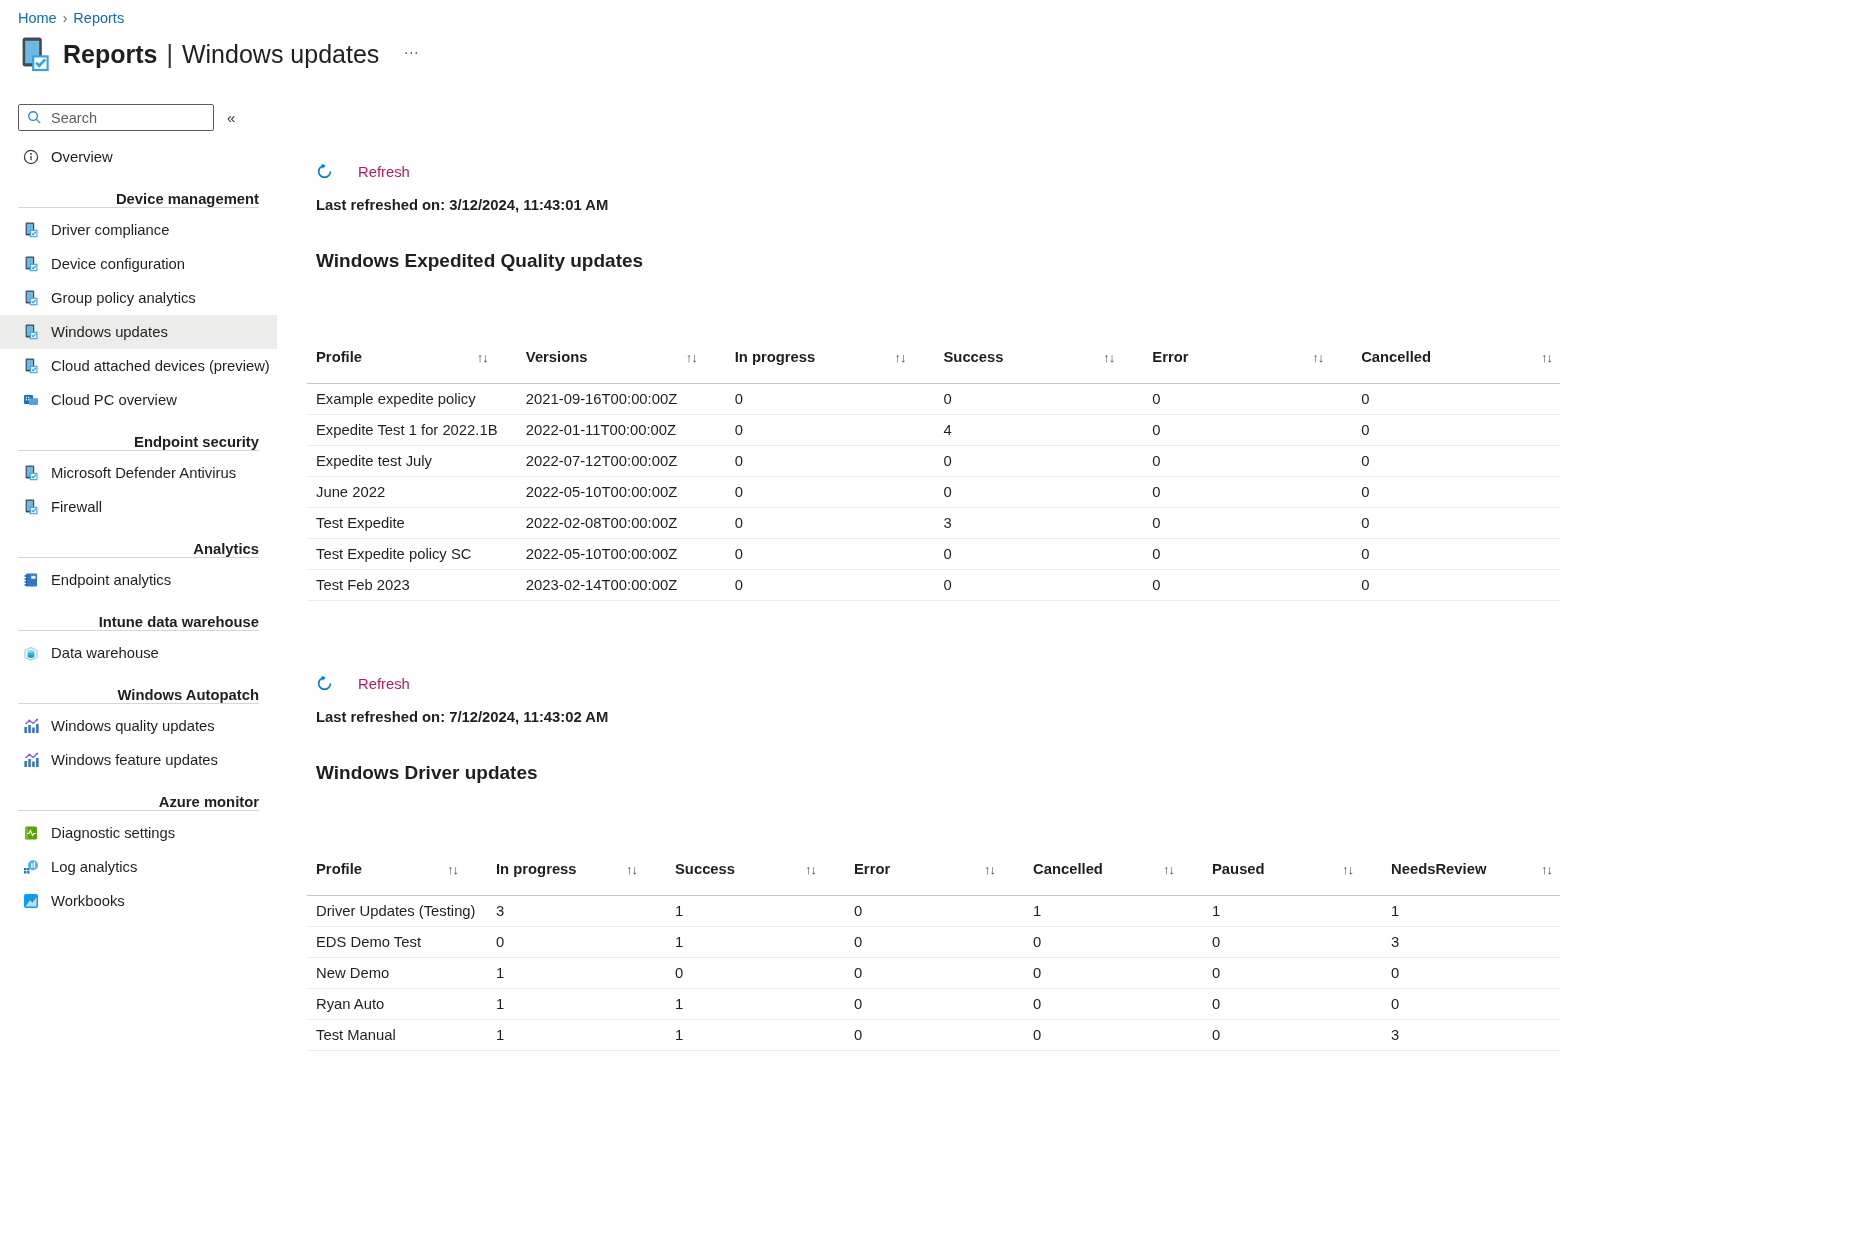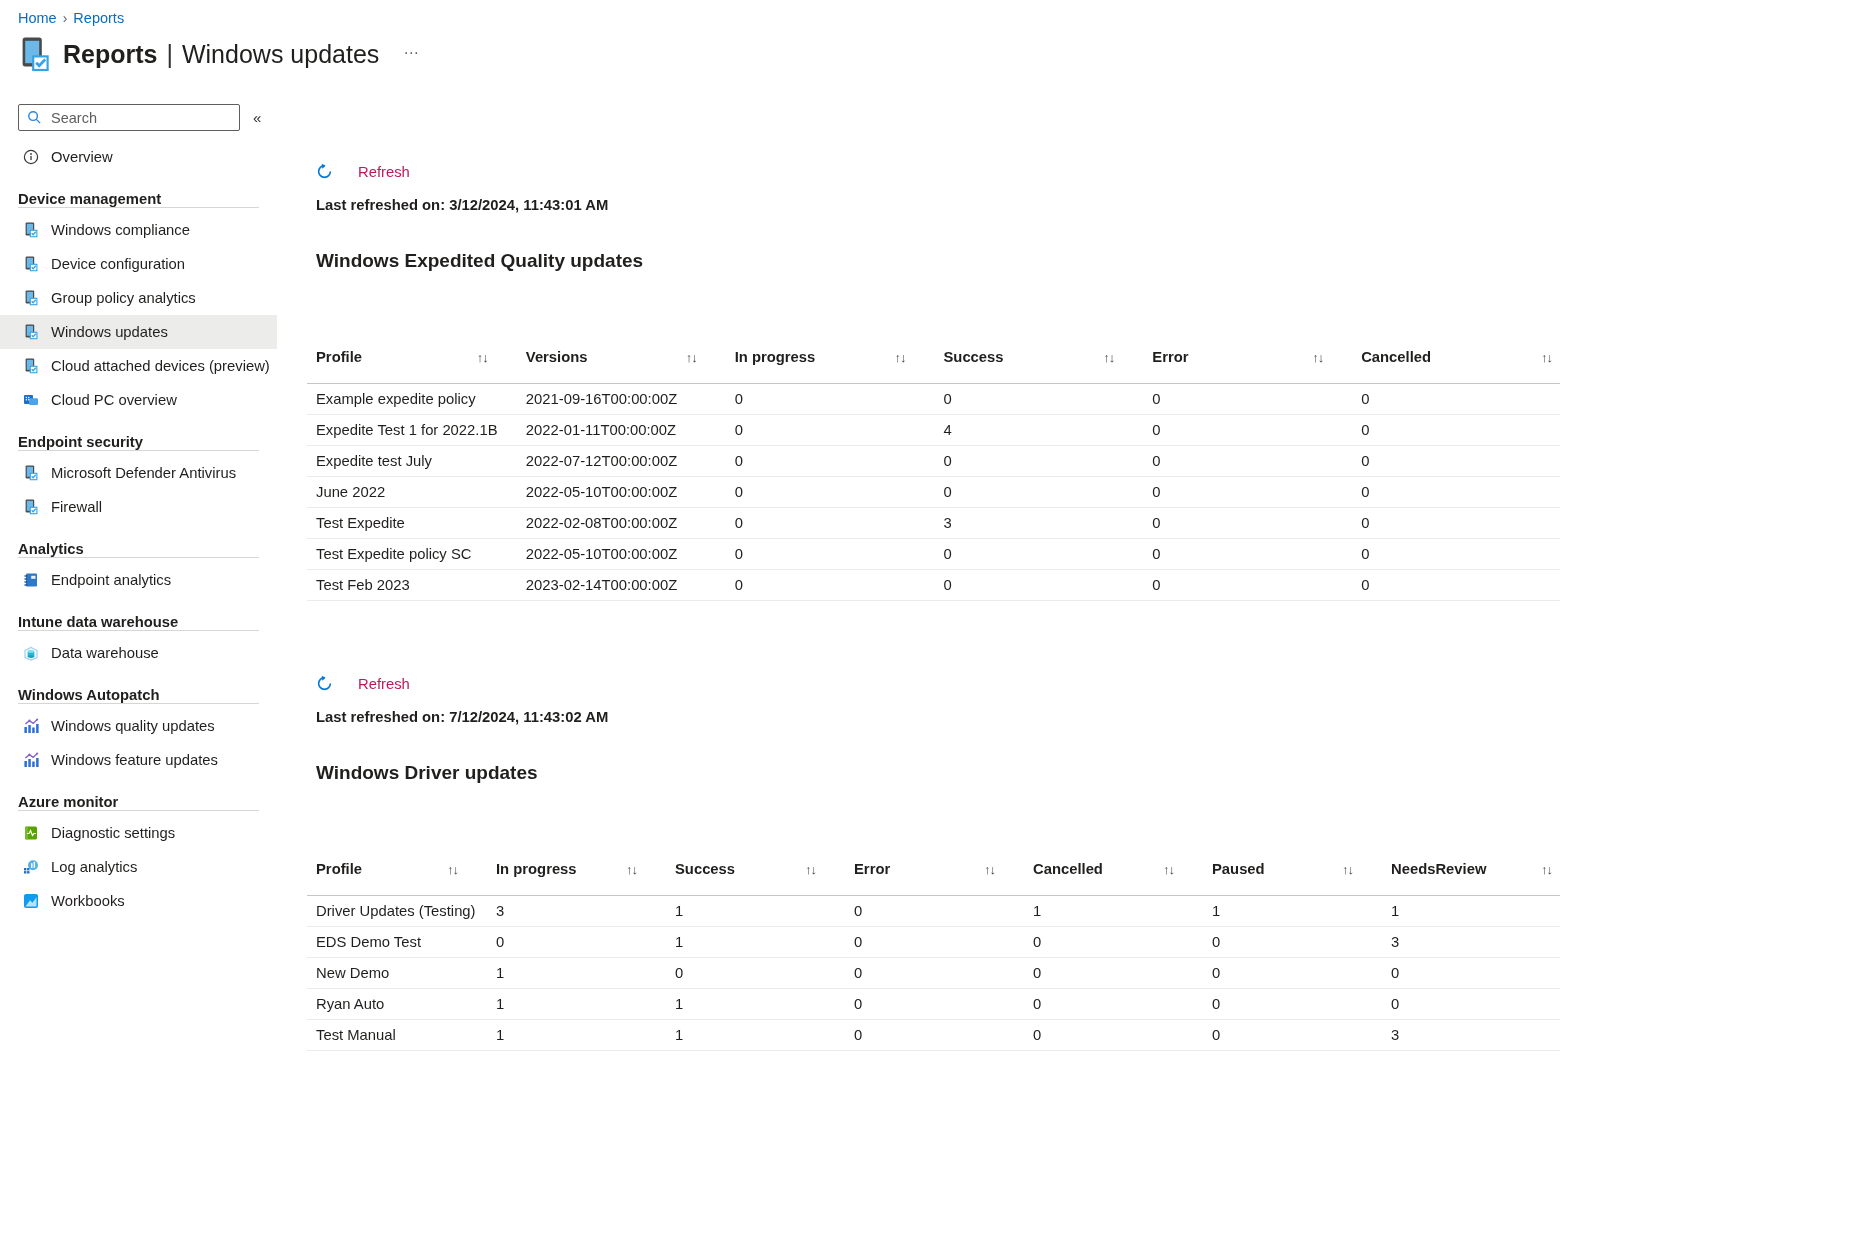--- a/index.html
+++ b/index.html
@@ -17,25 +17,25 @@
   .title-row{position:absolute;top:36px;left:18px;display:flex;align-items:center;}
   .title-icon{width:32px;height:36px;display:inline-flex;align-items:center;margin-right:13px;}
   .page-title{font-size:25px;font-weight:normal;margin:0;display:flex;align-items:center;gap:9px;}
   .t-bold{font-weight:bold;color:#201f1e;}
   .t-sep{color:#323130;font-weight:300;}
   .t-rest{color:#201f1e;}
   .more{margin-left:24px;color:#605e5c;font-size:16px;letter-spacing:1px;cursor:pointer;transform:translateY(-5px);}
   
   .sidebar{position:absolute;top:104px;left:0;width:277px;}
   .search-row{display:flex;align-items:center;margin-left:18px;}
-  .search-box{box-sizing:border-box;width:222px;height:27px;border:1px solid #605e5c;border-radius:2px;display:flex;align-items:center;padding:0 8px;gap:7px;background:#fff;}
+  .search-box{box-sizing:border-box;width:196px;height:27px;border:1px solid #605e5c;border-radius:2px;display:flex;align-items:center;padding:0 8px;gap:7px;background:#fff;}
   .search-box input{border:none;outline:none;flex:1;font-size:14.5px;font-family:"Liberation Sans",sans-serif;color:#201f1e;background:transparent;}
   .search-box input::placeholder{color:#605e5c;}
   .collapse{margin-left:13px;color:#323130;font-size:15px;cursor:pointer;}
-  .nav{margin-top:9px;}
+  .nav{margin-top:9px;text-align:right;}
   .nav-item{height:34px;display:flex;align-items:center;padding-left:22px;gap:12px;font-size:14.8px;color:#201f1e;cursor:pointer;}
   .nav-item.selected{background:#ececeb;}
   .nav-ic{width:17px;height:17px;display:inline-flex;align-items:center;justify-content:center;flex:none;}
   .nav-section-title{font-weight:bold;font-size:14.8px;color:#201f1e;margin:17px 0 5px 18px;padding-bottom:0;border-bottom:1px solid #d8d6d4;width:241px;}
   
   .content{position:absolute;left:307px;top:0;width:1253px;}
   .refresh{display:inline-flex;align-items:center;gap:25px;font-size:14.8px;color:#be185d;cursor:pointer;margin-left:9px;justify-content:flex-end;}
   #sec1 .refresh{margin-top:163px;}
   #sec2 .refresh{margin-top:74px;}
   .last-refreshed{margin:13px 0 0 9px;font-weight:bold;font-size:14.8px;color:#201f1e;}
@@ -101,21 +101,21 @@
       <div class="nav-section-title">Device management</div>
       <div class="nav-item">
         <span class="nav-ic">
           <svg width="16" height="16" viewBox="0 0 16 16">
             <rect x="2.6" y="0.4" width="8.6" height="13" rx="1.2" fill="#4a4a4a"></rect>
             <rect x="3.8" y="1.8" width="6.2" height="10" fill="#6cb8e8"></rect>
             <rect x="7.3" y="8.3" width="6.6" height="6.4" fill="#ffffff" stroke="#35a3e8" stroke-width="1.1"></rect>
             <path d="M8.7 11.3 l1.4 1.4 2.7-2.9" stroke="#35a3e8" stroke-width="1.3" fill="none"></path>
           </svg>
         </span>
-        <span class="nav-label">Windows compliance</span>
+        <span class="nav-label">Driver compliance</span>
       </div>
       <div class="nav-item">
         <span class="nav-ic">
           <svg width="16" height="16" viewBox="0 0 16 16">
             <rect x="2.6" y="0.4" width="8.6" height="13" rx="1.2" fill="#4a4a4a"></rect>
             <rect x="3.8" y="1.8" width="6.2" height="10" fill="#6cb8e8"></rect>
             <rect x="7.3" y="8.3" width="6.6" height="6.4" fill="#ffffff" stroke="#35a3e8" stroke-width="1.1"></rect>
             <path d="M8.7 11.3 l1.4 1.4 2.7-2.9" stroke="#35a3e8" stroke-width="1.3" fill="none"></path>
           </svg>
         </span>

